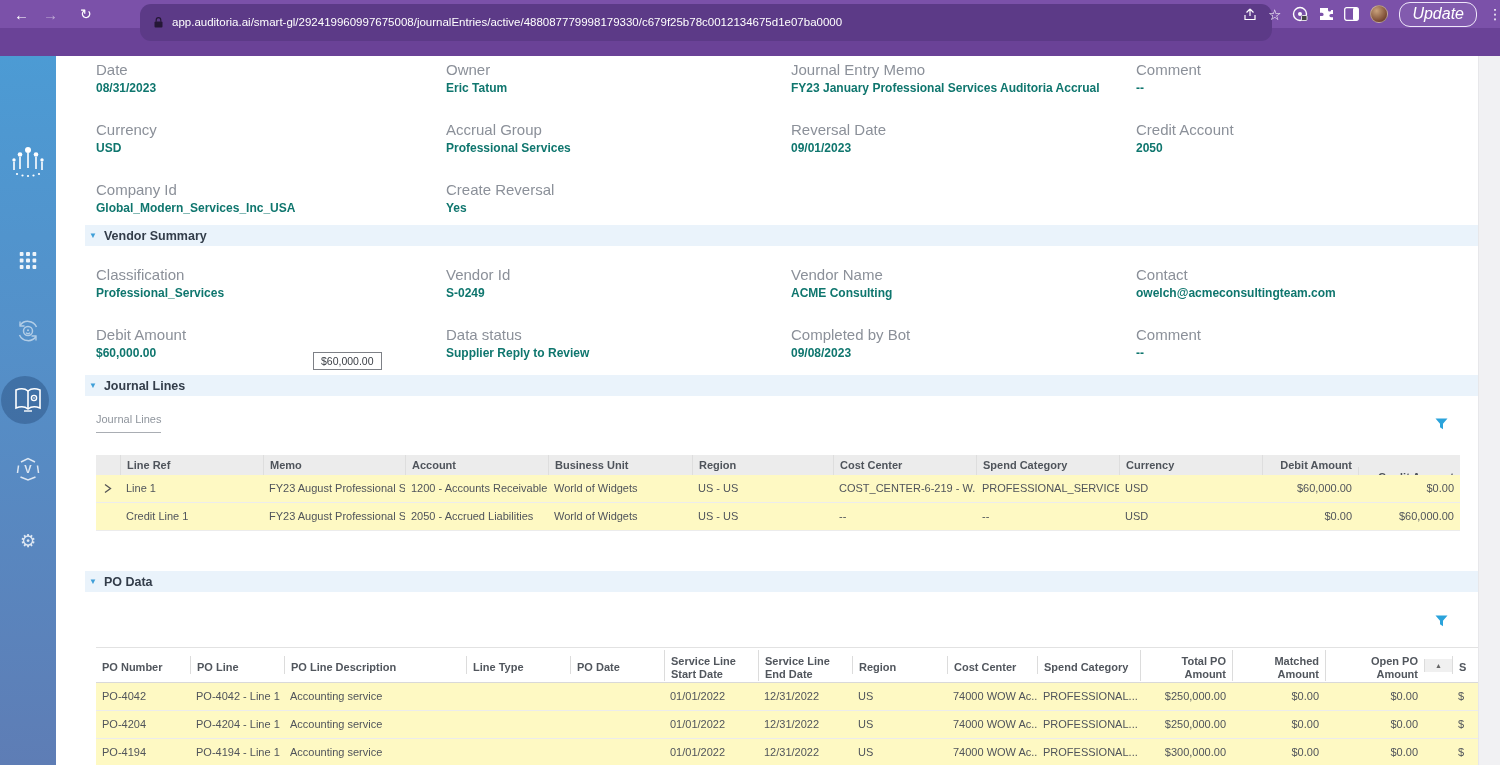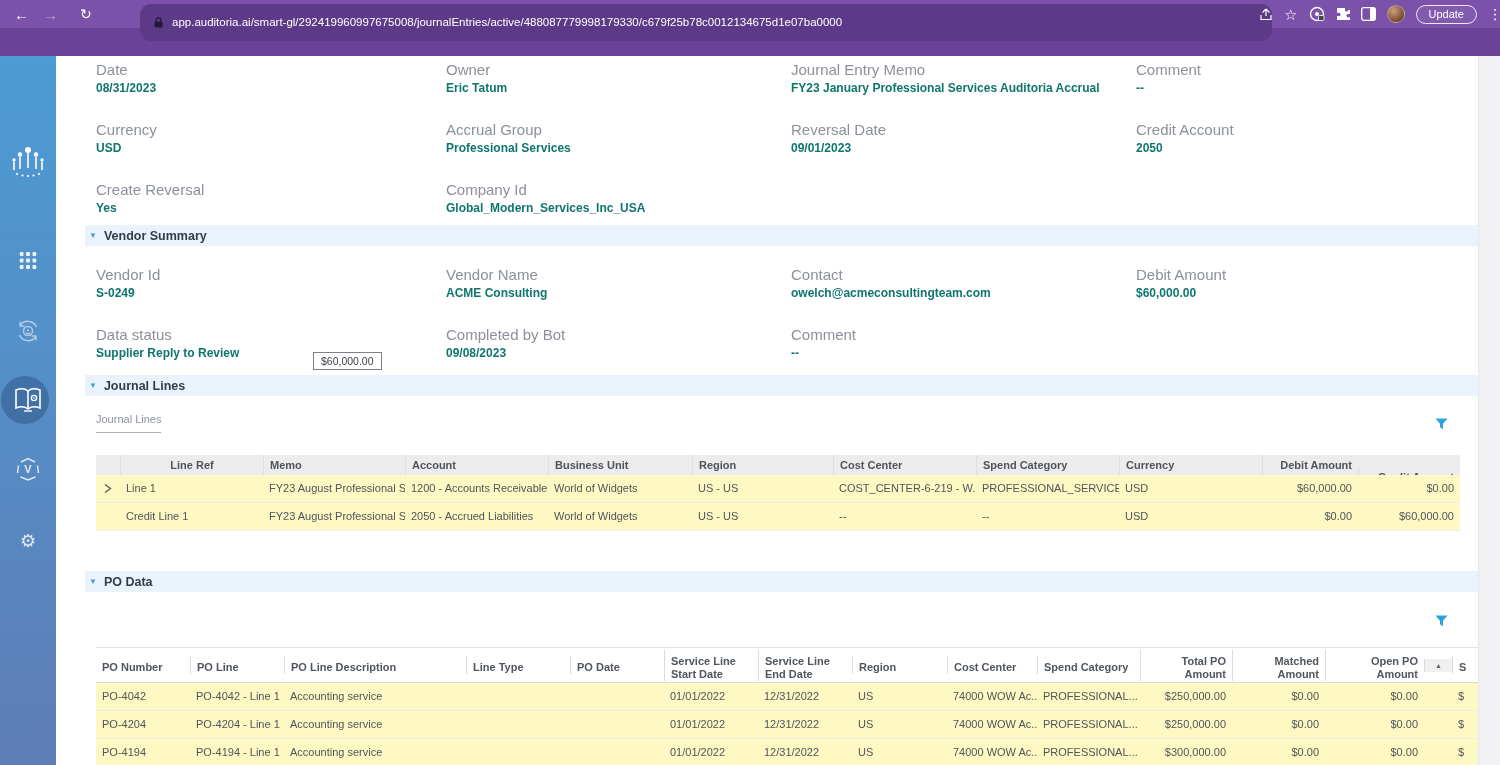--- a/index.html
+++ b/index.html
@@ -9,21 +9,21 @@
   .chrome { position:relative; width:1500px; height:28px; background:#7b51a9; display:flex; align-items:center; }
   .nav-ic { color:#fff; font-size:15px; line-height:1; margin-left:14px; cursor:pointer; }
   .nav-ic.dim { color:rgba(255,255,255,.5); }
   .urlbar { position:absolute; left:140px; top:3.5px; width:1132px; height:37px; background:#5c3a87; border-radius:11px;
             display:flex; align-items:center; padding:0 14px; }
   .lock { margin-right:9px; flex:0 0 auto; }
   .url-text { color:#fff; font-size:11.5px; white-space:nowrap; overflow:hidden; }
   .chrome-right { position:absolute; right:0; top:0; height:28px; display:flex; align-items:center; gap:11px; padding-right:4px; }
   .cr-ic { color:#fff; font-size:13px; line-height:1; cursor:pointer; display:flex; align-items:center; }
   .avatar { width:18px; height:18px; border-radius:50%; background:radial-gradient(circle at 35% 30%, #c9a27c, #7a4a32 70%, #402218); border:1px solid rgba(255,255,255,.4); }
-  .update-btn { border:1.5px solid #efe7fa; color:#fff; font-size:11px; border-radius:11px; padding:2.5px 12px; background:rgba(255,255,255,.06); cursor:pointer; white-space:nowrap; }
+  .update-btn { border:1.5px solid #efe7fa; color:#fff; font-size:16px; border-radius:11px; padding:2.5px 12px; background:rgba(255,255,255,.06); cursor:pointer; white-space:nowrap;font-style:italic; }
   .kebab { color:#fff; font-size:14px; width:8px; overflow:hidden; }
 
   
   .app-strip { width:1500px; height:28px; background:#6a4297; }
 
   
   .page { display:flex; width:1500px; height:709px; }
   .sidebar { position:relative; width:56px; height:709px; background:linear-gradient(180deg,#4c9bd4 0%, #5490c9 40%, #5e7db5 100%); flex:0 0 auto; }
   .sb-ic { position:absolute; left:50%; transform:translateX(-50%); display:flex; align-items:center; justify-content:center; cursor:pointer; }
   .active-circle { position:absolute; left:1px; top:320px; width:48px; height:48px; border-radius:50%; background:rgba(18,48,88,.30); }
@@ -219,34 +219,38 @@
         </div>
         <div class="field">
           <div class="flabel">Reversal Date</div>
           <div class="fvalue">09/01/2023</div>
         </div>
         <div class="field">
           <div class="flabel">Credit Account</div>
           <div class="fvalue">2050</div>
         </div>
         <div class="field">
+          <div class="flabel">Company Id</div>
+          <div class="fvalue">Global_Modern_Services_Inc_USA</div>
+        </div>
+        <div class="field">
           <div class="flabel">Create Reversal</div>
           <div class="fvalue">Yes</div>
-        </div>
-        <div class="field">
-          <div class="flabel">Company Id</div>
-          <div class="fvalue">Global_Modern_Services_Inc_USA</div>
         </div>
       </div>
 
     <div class="section-bar" style="top:169px;">
       <span class="tri">▼</span>
       <span class="section-title">Vendor Summary</span>
     </div>
     <div class="fields-grid" style="left:40px; top:210px; right:20px;">
+        <div class="field">
+          <div class="flabel">Classification</div>
+          <div class="fvalue">Professional_Services</div>
+        </div>
         <div class="field">
           <div class="flabel">Vendor Id</div>
           <div class="fvalue">S-0249</div>
         </div>
         <div class="field">
           <div class="flabel">Vendor Name</div>
           <div class="fvalue">ACME Consulting</div>
         </div>
         <div class="field">
           <div class="flabel">Contact</div>
@@ -277,21 +281,21 @@
     </div>
     <div class="jl-tab" style="left:40px; top:357px;">Journal Lines</div>
     <span class="filter-ic" style="right:30px; top:360px;">
       <svg width="13" height="12" viewBox="0 0 13 12">
           <path d="M0.5 0.5 H12.5 L8 5.8 V11.3 L5 9.3 V5.8 Z" fill="#2ba3db"></path>
         </svg>
     </span>
     <div class="tbl jl" style="left:40px; top:399px; width:1364px;">
         <div class="t-head">
           <div class="t-hcell" style="width: 24px;"></div>
-          <div class="t-hcell" style="width: 143px; text-align: center;">Line Ref</div>
+          <div class="t-hcell" style="width: 143px;">Line Ref</div>
           <div class="t-hcell" style="width: 142px;">Memo</div>
           <div class="t-hcell" style="width: 143px;">Account</div>
           <div class="t-hcell" style="width: 144px;">Business Unit</div>
           <div class="t-hcell" style="width: 141px;">Region</div>
           <div class="t-hcell" style="width: 143px;">Cost Center</div>
           <div class="t-hcell" style="width: 143px;">Spend Category</div>
           <div class="t-hcell" style="width: 143px;">Currency</div>
           <div class="t-hcell right" style="width: 96px;">Debit Amount</div>
           <div class="t-hcell right" style="width: 102px; margin-top: 12px;">Credit Amount</div>
         </div>

